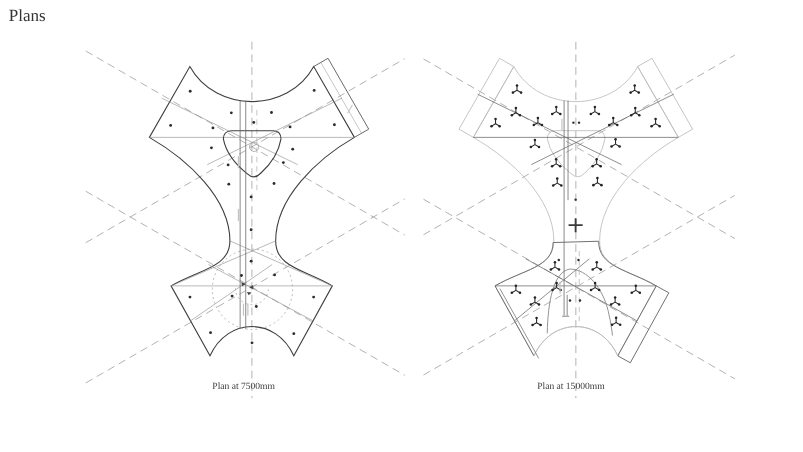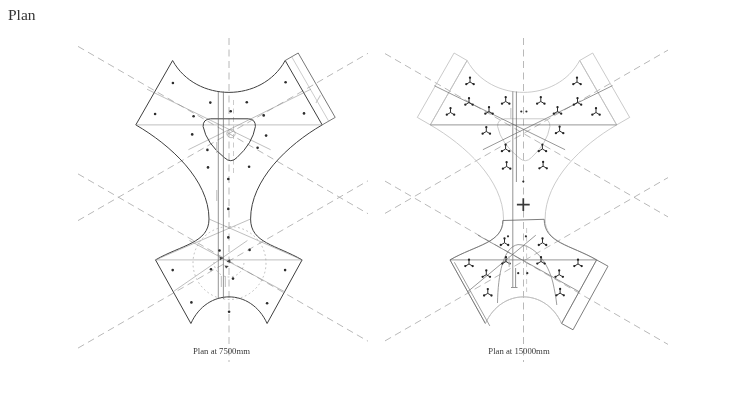--- a/index.html
+++ b/index.html
@@ -22,21 +22,21 @@
 .ya { stroke:#242424; stroke-width:0.95; }
 .ys circle { fill:#242424; stroke:none; }
 .cross { stroke:#3a3a3a; stroke-width:1.7; }
 .arrw path { fill:#444; stroke:none; }
 .dim rect { fill:#c4c4c4; stroke:none; }
 .lbl { font-family:"Liberation Serif", serif; font-size:8.7px; fill:#3a3a3a; }
 </style>
 </head>
 <body>
 
-<div style="position:absolute;left:8px;top:6px;font-family:&quot;Liberation Serif&quot;,serif;font-size:15.5px;color:#343434;">Plan</div>
+<div style="position:absolute;left:8px;top:6px;font-family:&quot;Liberation Serif&quot;,serif;font-size:15.5px;color:#343434;">Plans</div>
 <svg width="730" height="411" viewBox="0 0 730 411" xmlns="http://www.w3.org/2000/svg">
 
 <g class="dashg">
 <line x1="229" y1="38" x2="229" y2="362"></line>
 <line x1="78" y1="46.4" x2="368" y2="213.7"></line>
 <line x1="78" y1="220.6" x2="368" y2="53.3"></line>
 <line x1="78" y1="173.9" x2="368" y2="341.2"></line>
 <line x1="78" y1="348.1" x2="368" y2="180.8"></line>
 </g>
 

